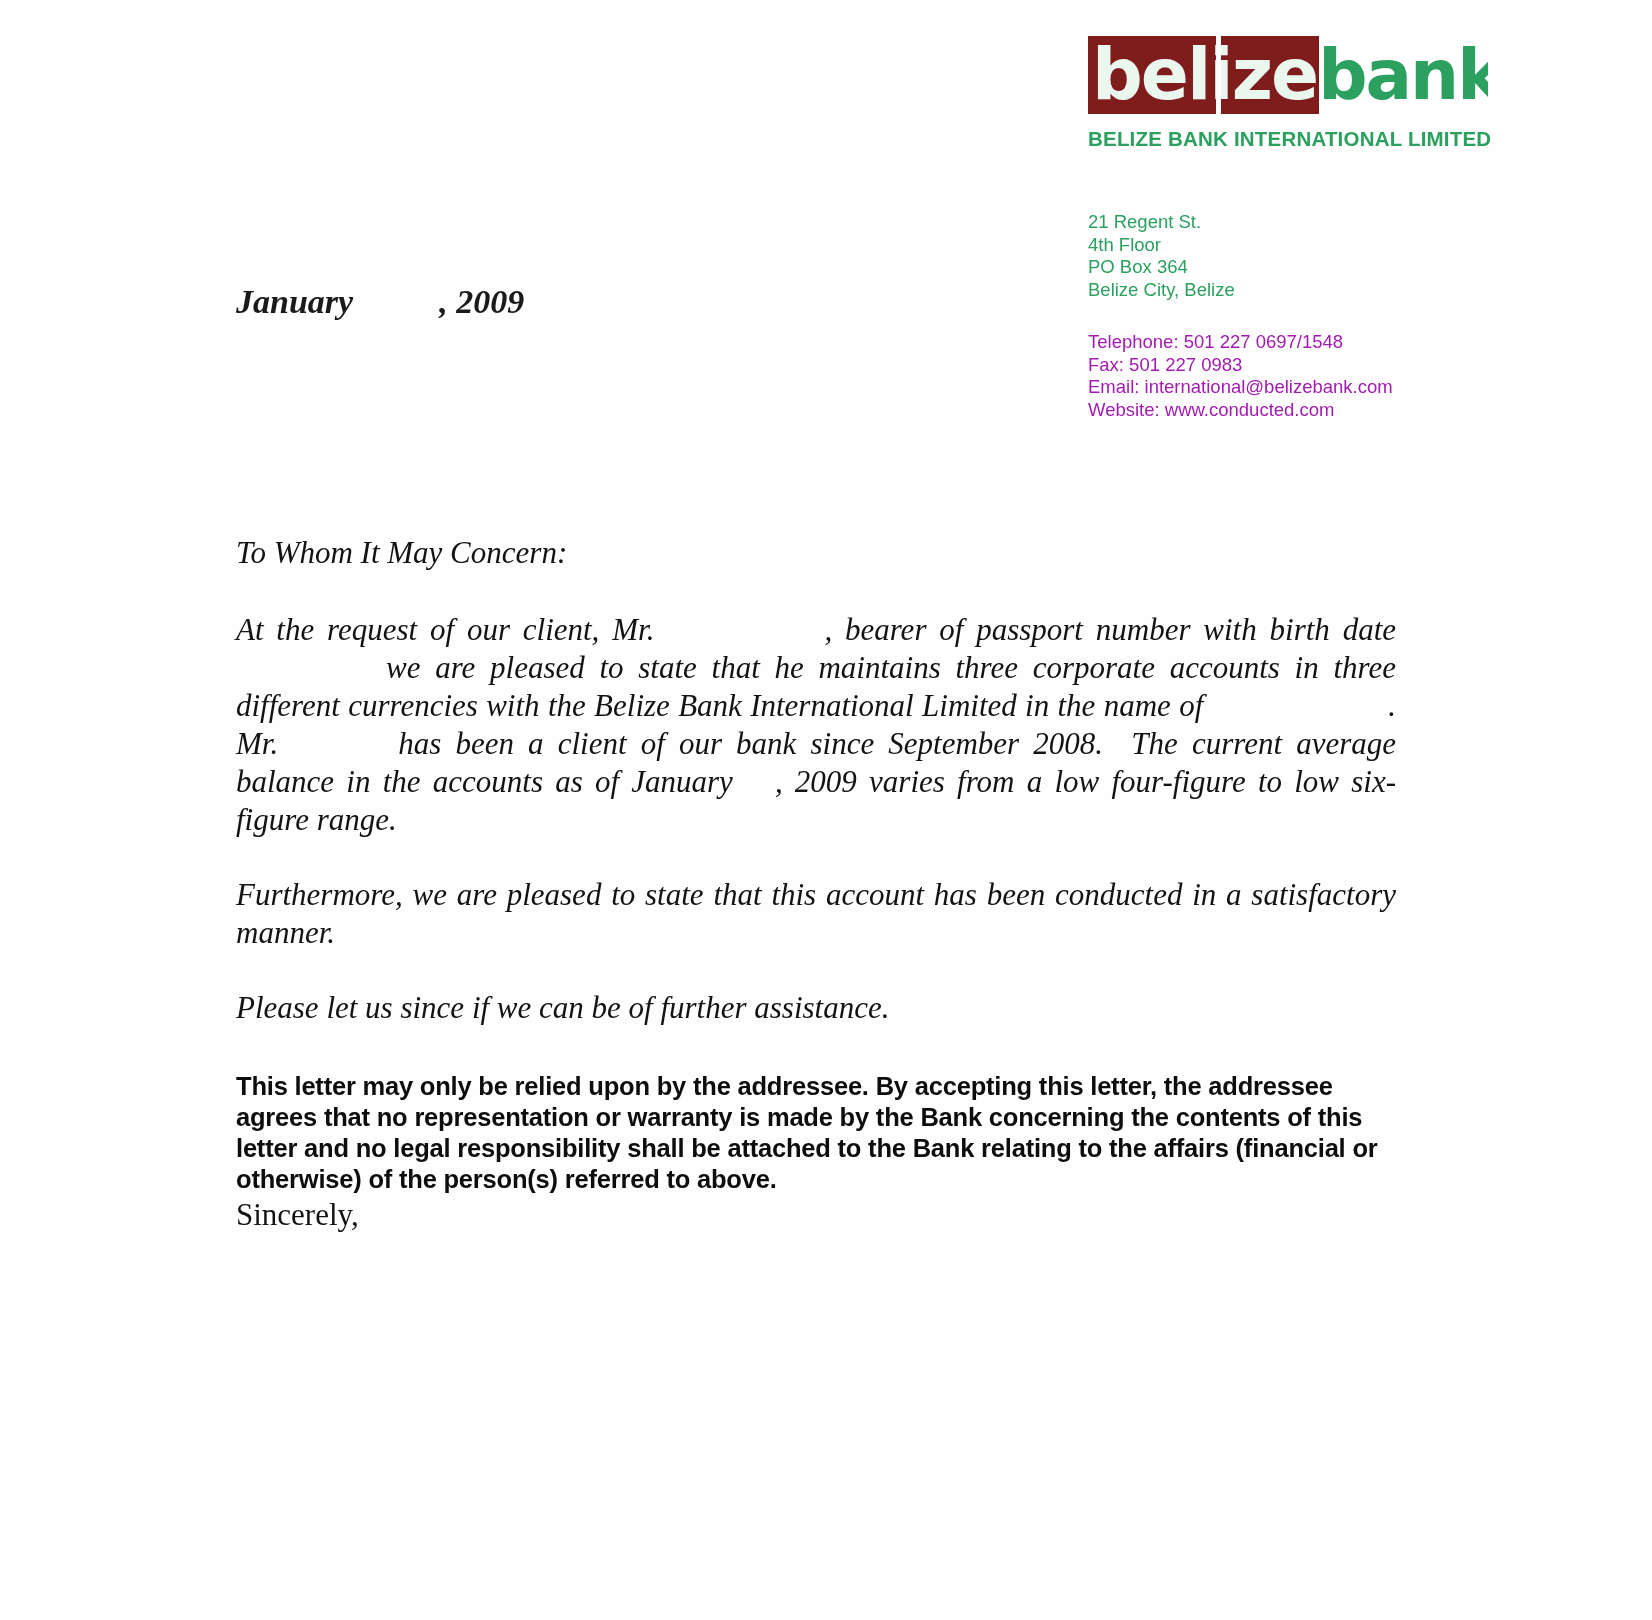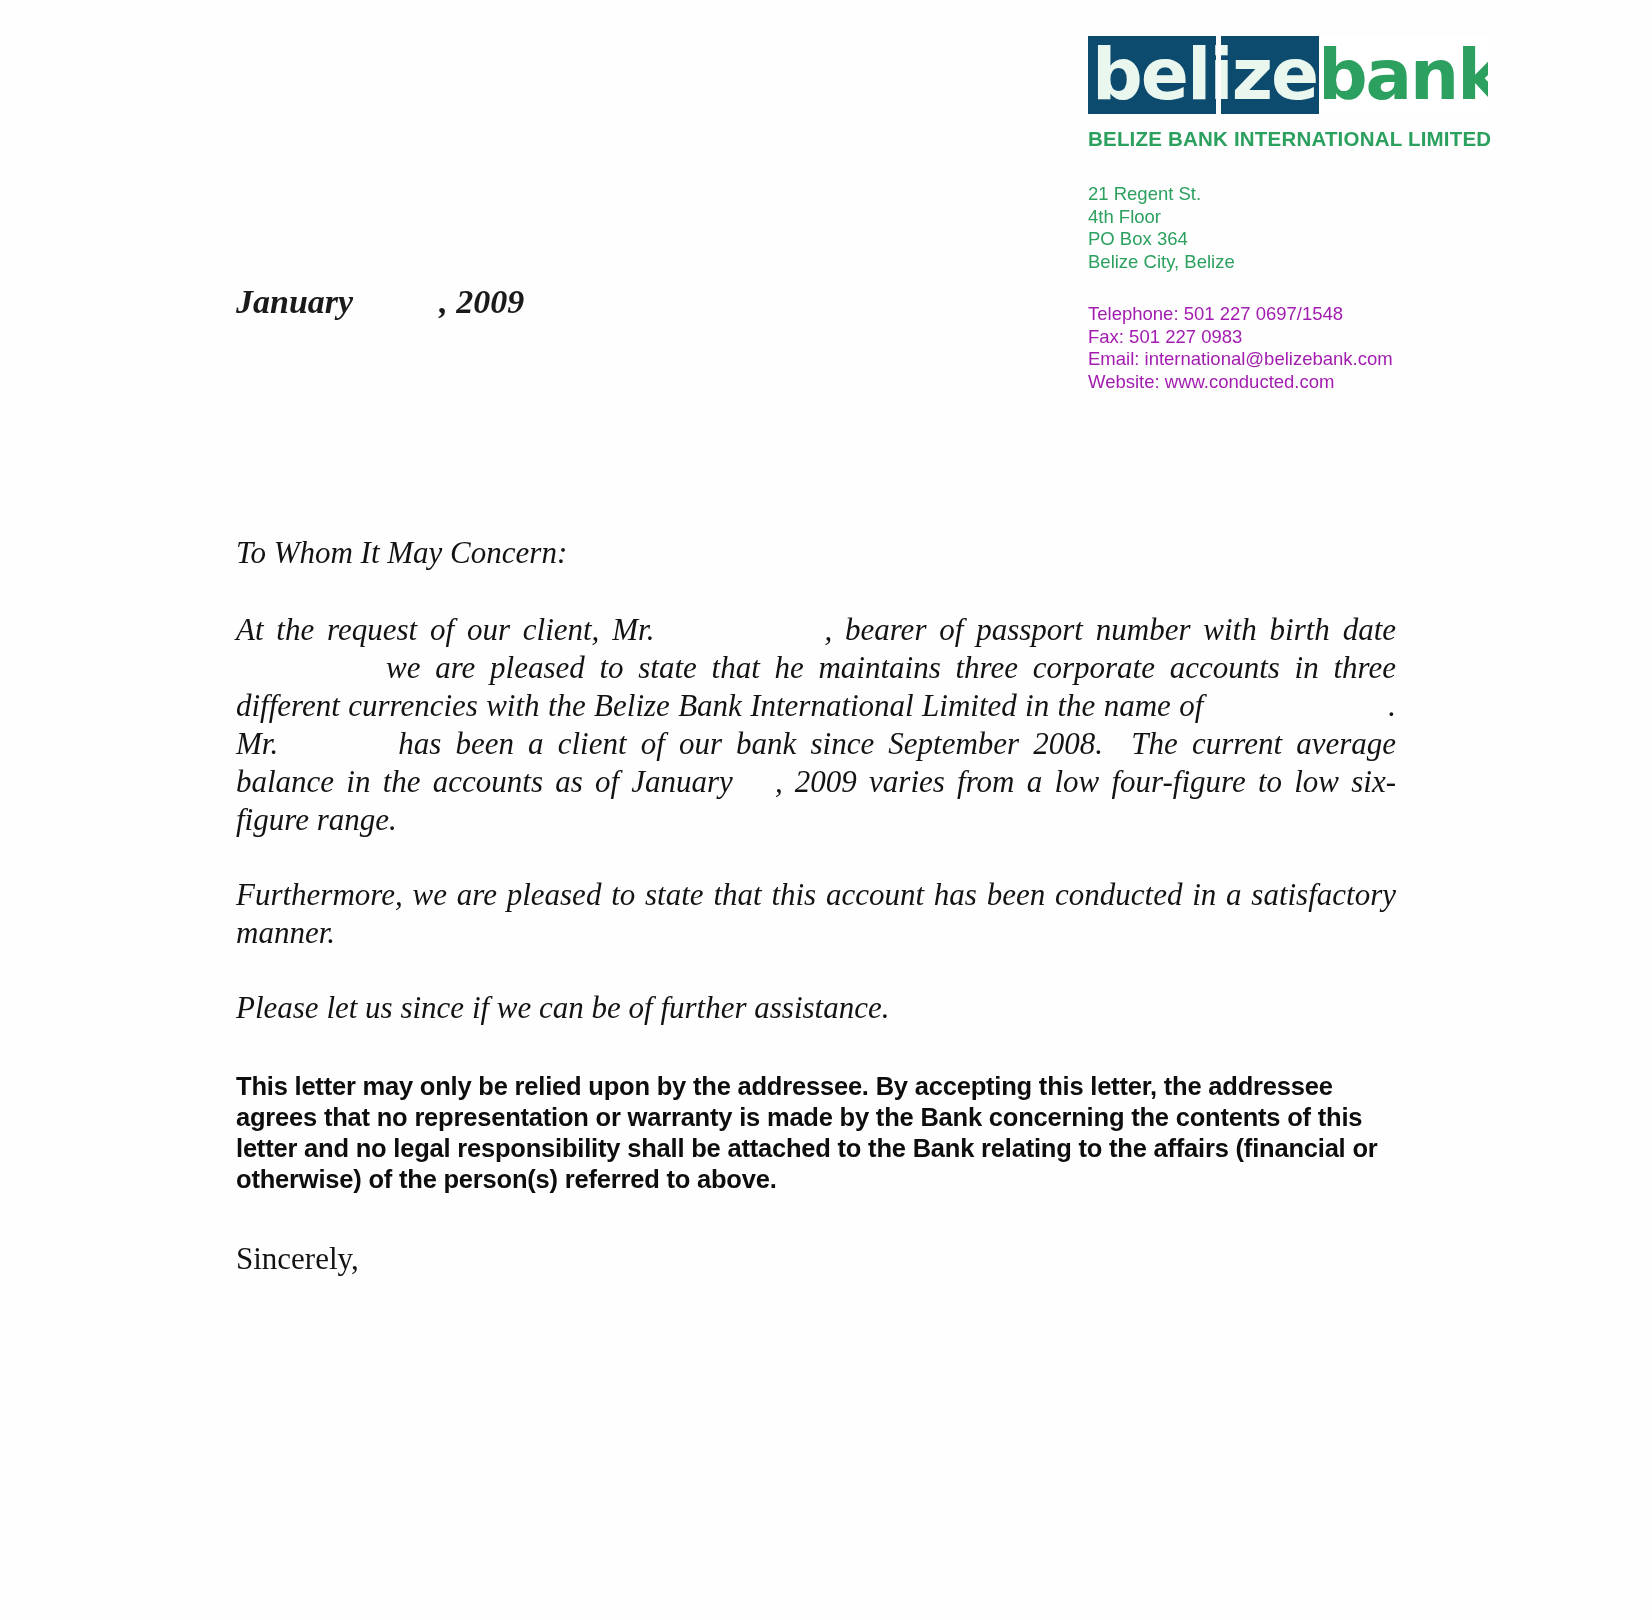--- a/index.html
+++ b/index.html
@@ -25,21 +25,21 @@
   }
   .logo-wrap {
     position: relative;
     height: 78px;
     width: 400px;
     white-space: nowrap;
     overflow: hidden;
   }
   .logo-belize {
     display: inline-block;
-    background: #0c4a6e;
+    background: #7f1d1d;
     color: #eaf7ef;
     font-family: "DejaVu Sans", sans-serif;
     font-weight: bold;
     font-size: 71px;
     line-height: 78px;
     letter-spacing: -2px;
     padding: 0 2px 0 4px;
     vertical-align: top;
     position: relative;
   }
@@ -69,21 +69,21 @@
   .company-name {
     margin-top: 13px;
     color: #2ba05f;
     font-family: "Liberation Sans", "DejaVu Sans", sans-serif;
     font-weight: bold;
     font-size: 20.5px;
     letter-spacing: 0.2px;
     white-space: nowrap;
   }
   .address-block {
-    margin-top: 32px;
+    margin-top: 60px;
     color: #2ba05f;
     font-family: "Liberation Sans", "DejaVu Sans", sans-serif;
     font-size: 18.5px;
     line-height: 22.5px;
   }
   .contact-block {
     margin-top: 30px;
     color: #a21caf;
     font-family: "Liberation Sans", "DejaVu Sans", sans-serif;
     font-size: 18.5px;
@@ -129,21 +129,20 @@
   .para.last-line-natural { text-align-last: left; }
 
   .disclaimer {
     font-family: "Liberation Sans", "DejaVu Sans", sans-serif;
     font-weight: bold;
     font-size: 25.5px;
     line-height: 31px;
     letter-spacing: -0.2px;
     color: #0d0d0d;
     margin-top: 44px;
-    margin-bottom: 44px;
     width: 1163px;
   }
 
   .sincerely {
     font-size: 31px;
     line-height: 40px;
     color: #131313;
   }
 
   .signature-block {

